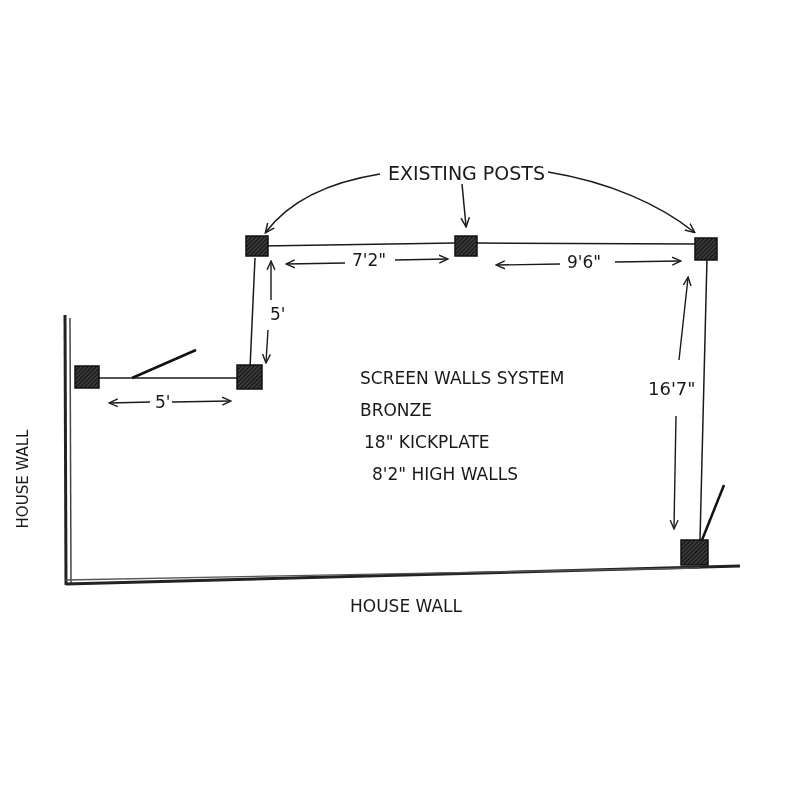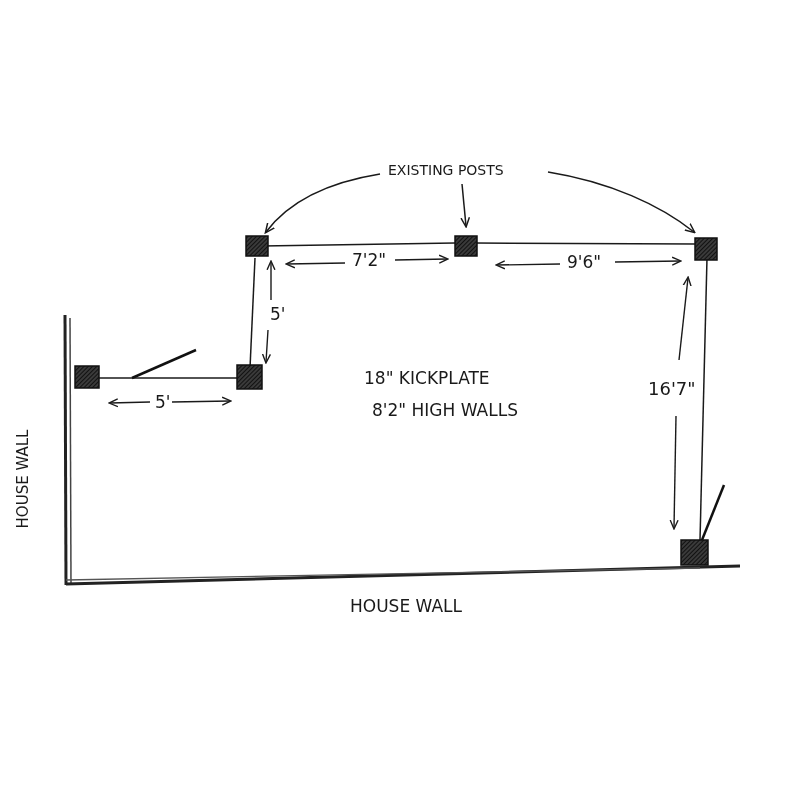--- a/index.html
+++ b/index.html
@@ -63,25 +63,27 @@
     <path d="M615,262 L680,261" marker-end="url(#arrow)"></path>
     <path d="M271,300 L271,262" marker-end="url(#arrow)"></path>
     <path d="M268,330 L266,362" marker-end="url(#arrow)"></path>
     <path d="M150,402 L110,403" marker-end="url(#arrow)"></path>
     <path d="M172,402 L230,401" marker-end="url(#arrow)"></path>
     <path d="M679,360 L688,278" marker-end="url(#arrow)"></path>
     <path d="M676,416 L674,528" marker-end="url(#arrow)"></path>
   </g>
 </svg>
 
-<div class="label" style="left:388px; top:162px; font-size:14px;">EXISTING POSTS</div>
+<div class="label" style="left:388px; top:162px; font-size:19px;">EXISTING POSTS</div>
 <div class="label" style="left:352px; top:250px; font-size:17px;">7'2"</div>
 <div class="label" style="left:567px; top:252px; font-size:17px;">9'6"</div>
 <div class="label" style="left:270px; top:304px; font-size:17px;">5'</div>
 <div class="label" style="left:155px; top:392px; font-size:17px;">5'</div>
 <div class="label" style="left:648px; top:378px; font-size:18px;">16'7"</div>
 <div class="label" style="left:-26px; top:470px; font-size:15px; transform:rotate(-90deg); transform-origin:center;">HOUSE WALL</div>
 <div class="label" style="left:350px; top:596px; font-size:17px;">HOUSE WALL</div>
 
 <div class="notes">
+  <div>SCREEN WALLS SYSTEM</div>
+  <div>BRONZE</div>
   <div style="padding-left:4px;">18" KICKPLATE</div>
   <div style="padding-left:12px;">8'2" HIGH WALLS</div>
 </div>
 
 </body></html>

